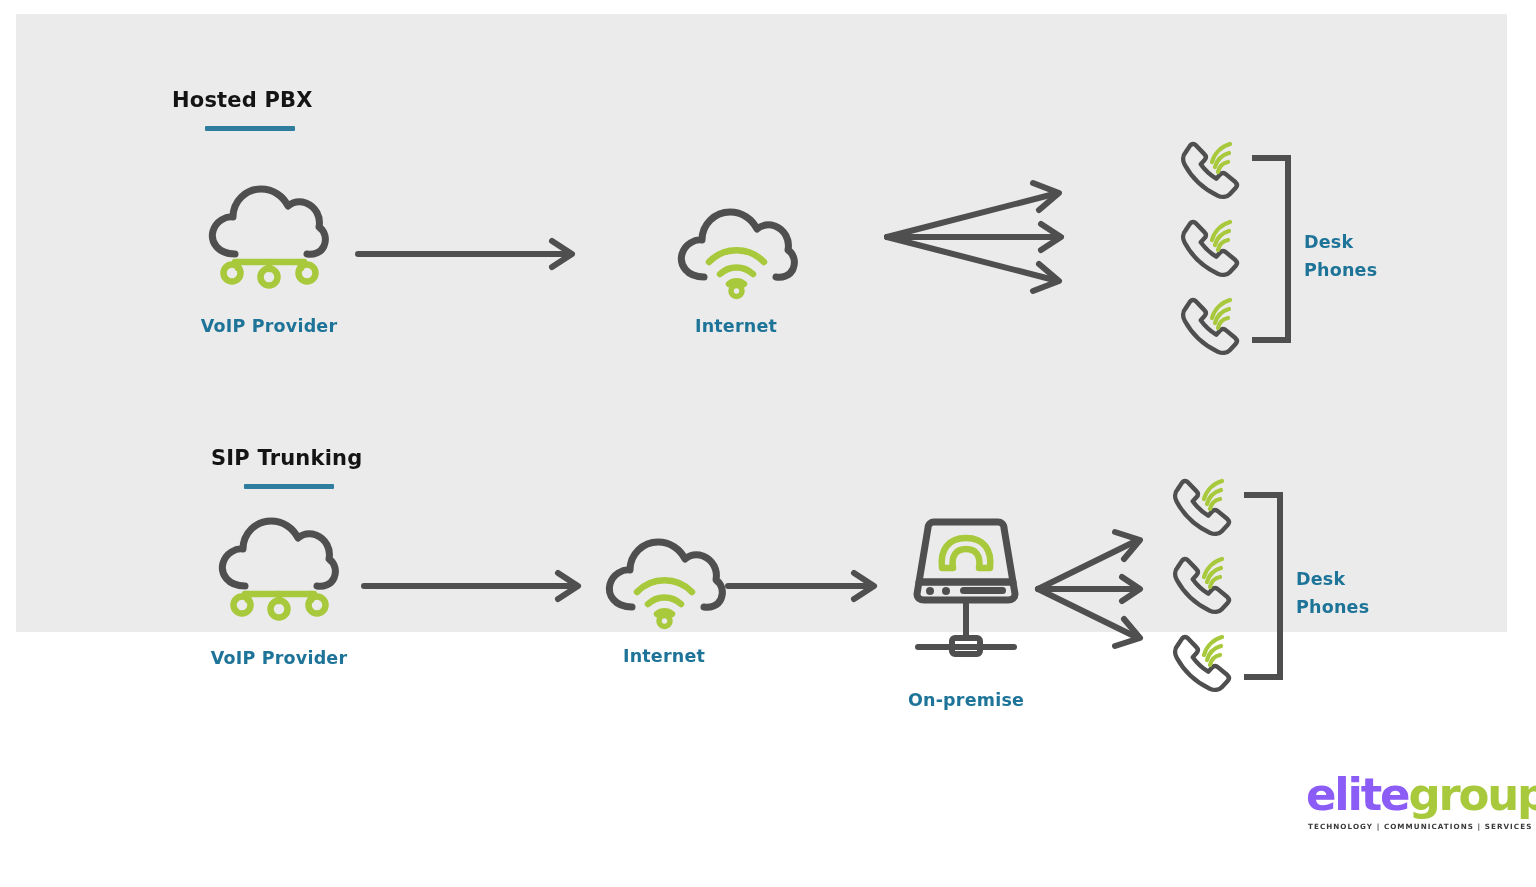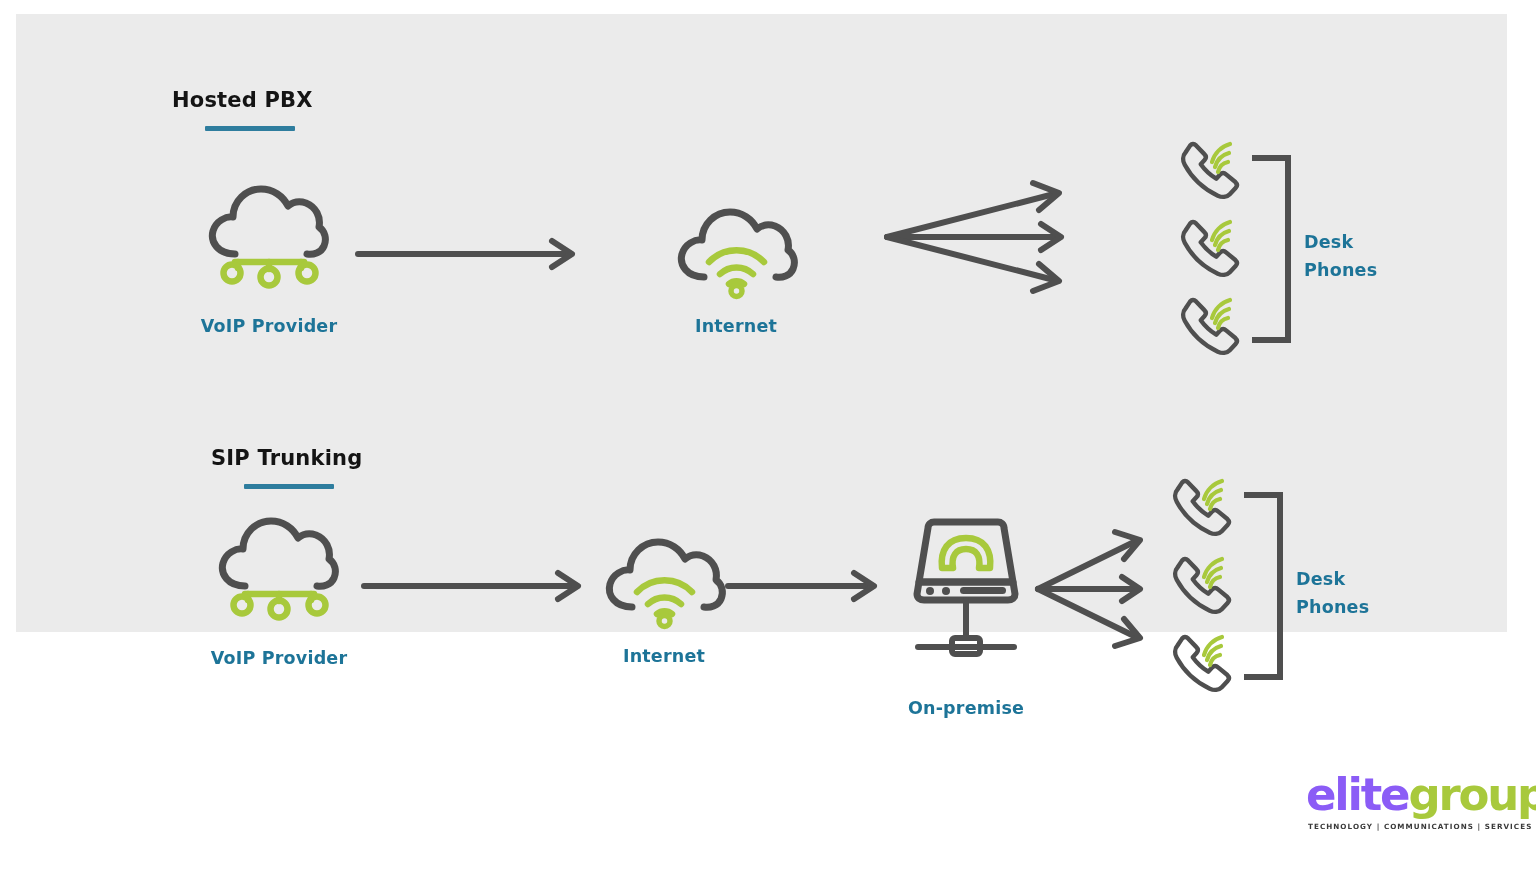--- a/index.html
+++ b/index.html
@@ -256,21 +256,21 @@
         <circle cx="44" cy="81" r="4" fill="#4f4f4f"></circle>
         <circle cx="60" cy="81" r="4" fill="#4f4f4f"></circle>
 
         <rect x="74" y="77" width="46" height="7" rx="3.5" fill="#4f4f4f"></rect>
 
         <line x1="80" y1="90" x2="80" y2="128" stroke="#4f4f4f" stroke-width="6" stroke-linecap="round"></line>
         <line x1="32" y1="137" x2="128" y2="137" stroke="#4f4f4f" stroke-width="6" stroke-linecap="round"></line>
         <rect x="66" y="128" width="28" height="16" rx="3" fill="none" stroke="#4f4f4f" stroke-width="6"></rect>
       </svg>
     </div>
-    <div class="node-label two-line abs" style="left:-10px;top:176px;width:200px;margin-top:8px;">
+    <div class="node-label two-line abs" style="left:-10px;top:176px;width:200px;">
       <div>On-premise</div>
     </div>
   </div>
 
   <div class="abs" style="left:1000px;top:505px;">
     <svg width="140" height="140" viewBox="0 0 140 140">
       <g stroke="#4f4f4f" stroke-width="6" stroke-linecap="round" stroke-linejoin="round" fill="none">
         <line x1="22" y1="70" x2="118" y2="23"></line>
         <polyline points="99,13 124,21 108,40"></polyline>
         <line x1="22" y1="70" x2="118" y2="70"></line>

